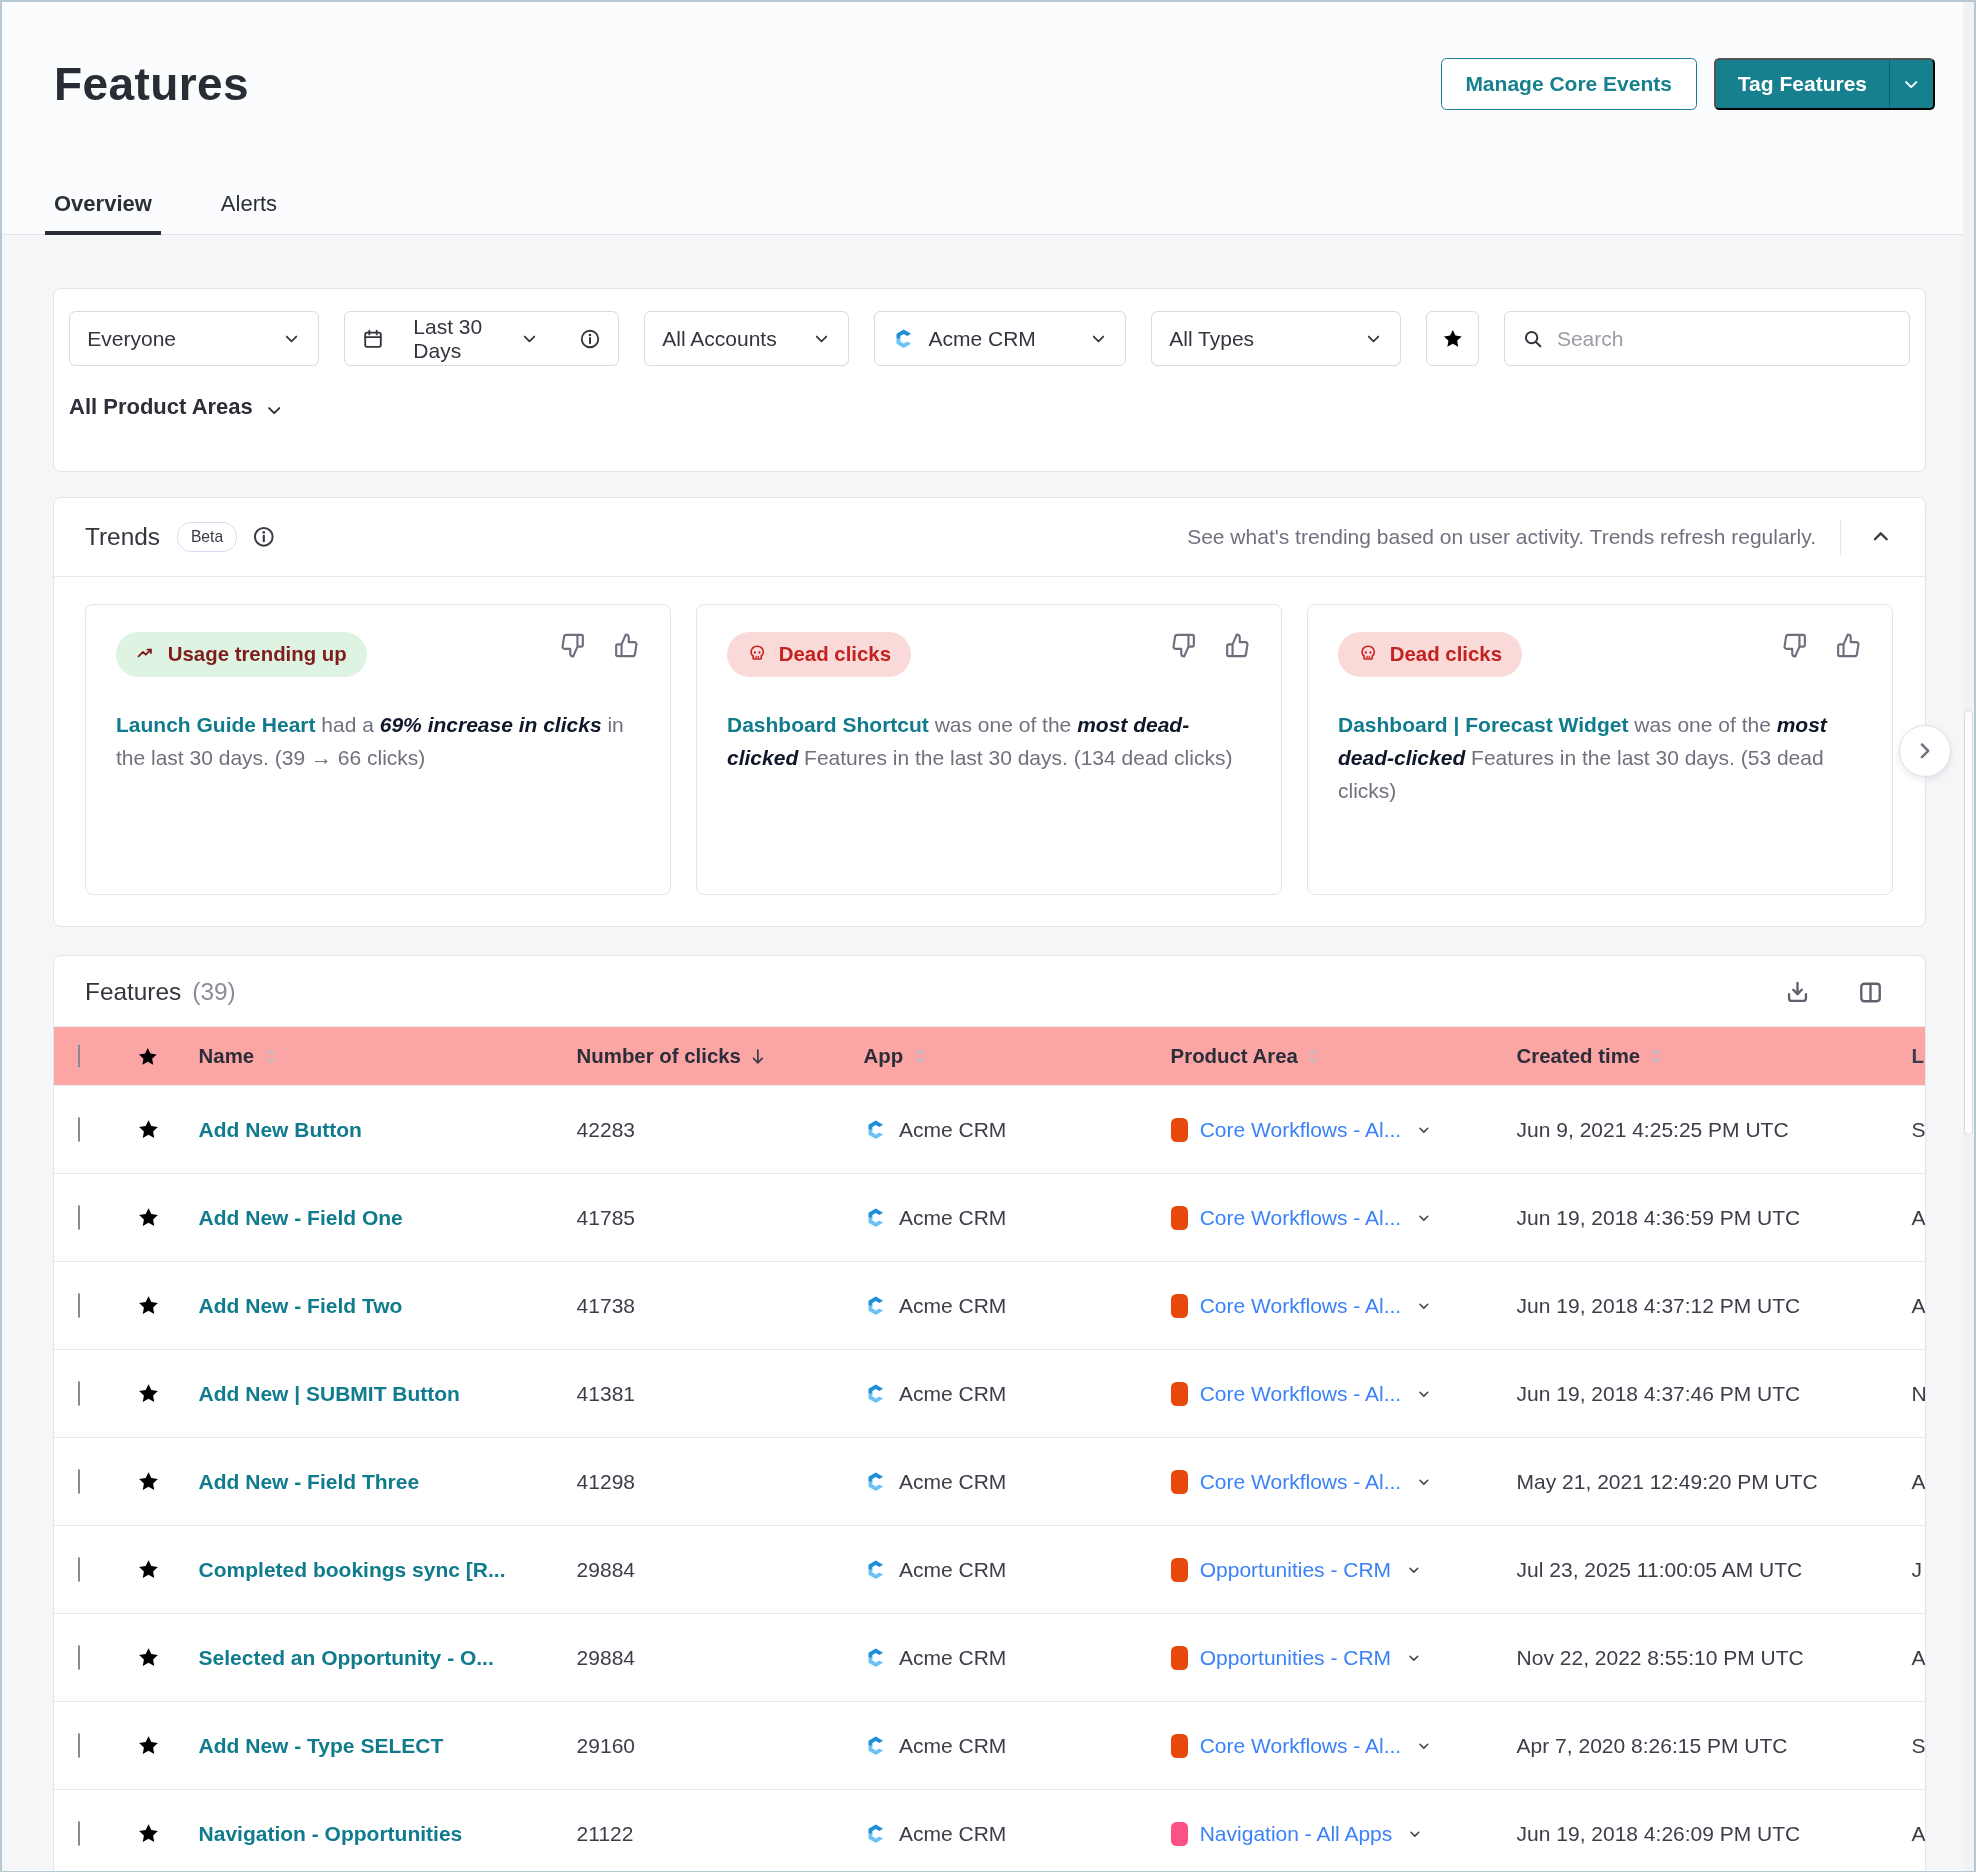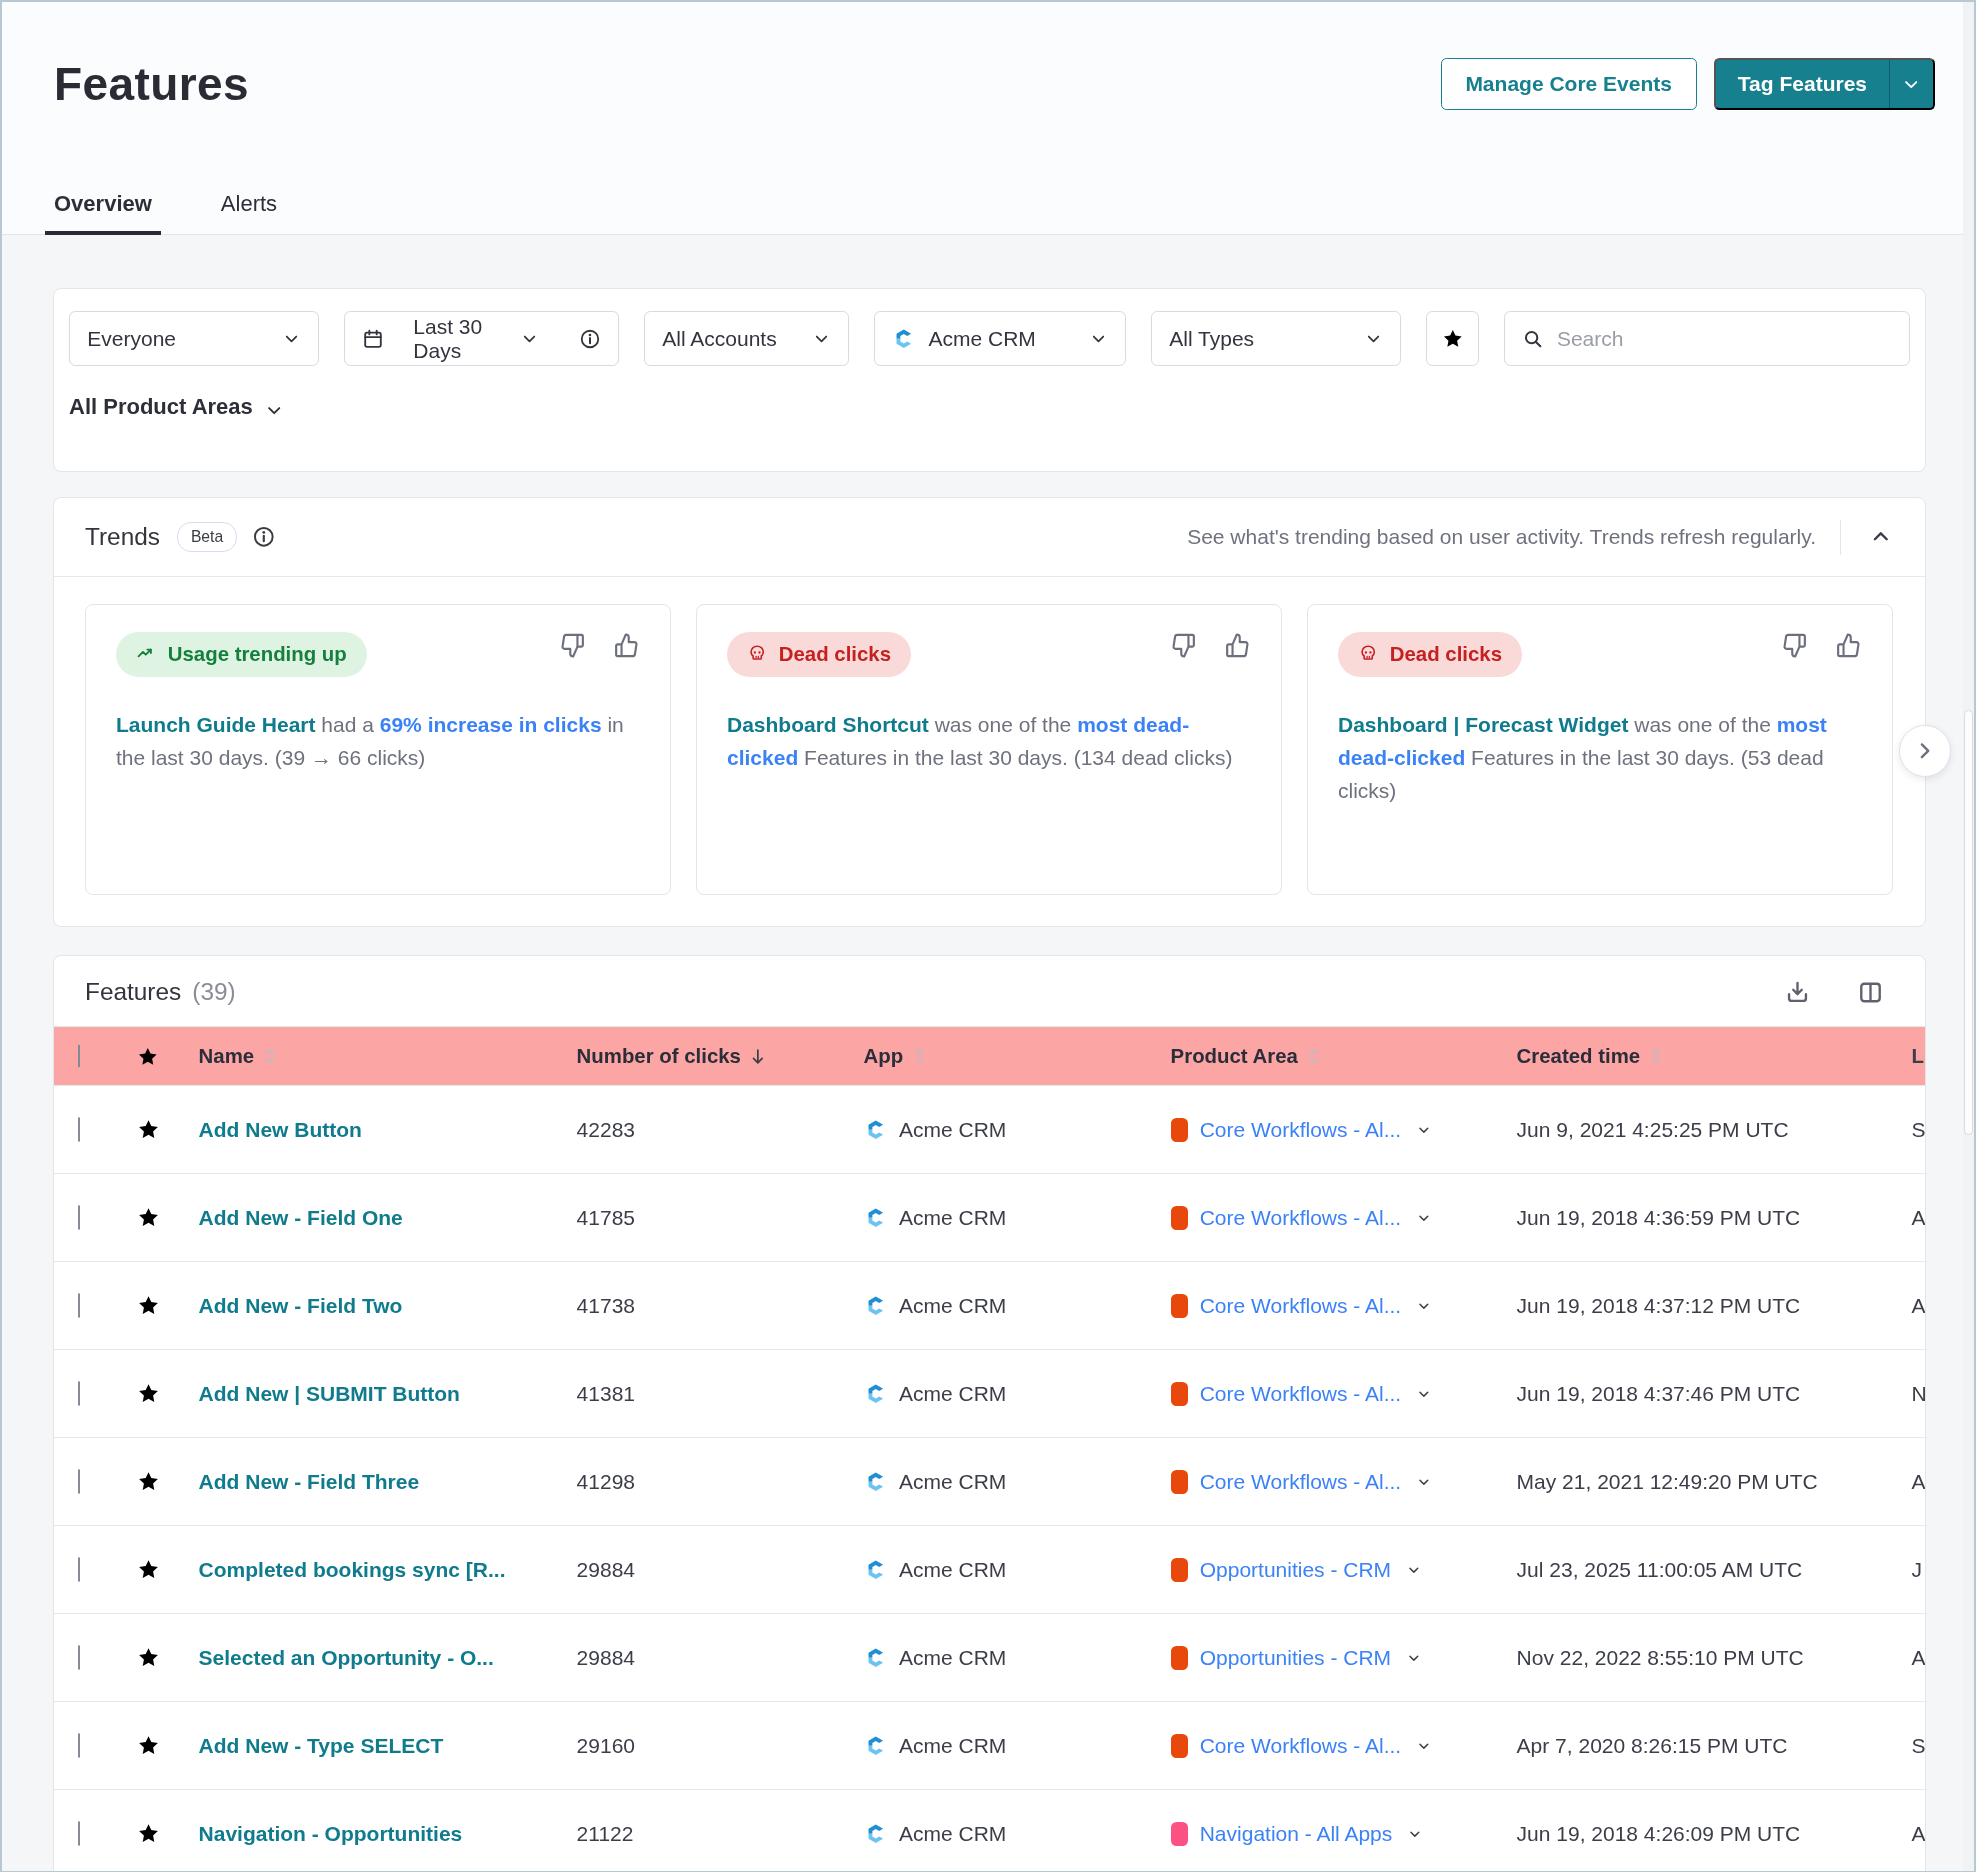--- a/index.html
+++ b/index.html
@@ -62,27 +62,27 @@
   .beta-badge { margin-left:17.3px; font-size:15.7px; color:#3a3c46; border:1.6px solid #d9dcf0; border-radius:14px; padding:4.7px 12.6px; }
   .trends-header .info { margin-left:15.7px; color:#3a3c46; display:flex; }
   .trends-desc { margin-left:auto; font-size:21px; color:#6f727e; }
   .collapse-wrap { display:flex; align-items:center; margin-left:23.6px; }
   .collapse-wrap .vline { width:0.8px; height:35px; background:#e3e5e9; margin-right:23.6px; }
   .collapse-btn { color:#3a3c46; cursor:pointer; display:flex; padding:4.7px; }
   .trend-cards { padding:27px 31px 31px; display:flex; gap:25px; }
   .trend-card { width:586px; height:291px; border:0.8px solid #e3e5e9; border-radius:7.9px; padding:27px 30px; }
   .trend-card-top { display:flex; align-items:flex-start; justify-content:space-between; margin-bottom:31px; }
   .trend-badge { display:flex; align-items:center; gap:11px; border-radius:27px; padding:11px 20.4px; font-size:20.4px; font-weight:700; }
-  .trend-badge.up { background:#def3e2; color:#15803d; }
+  .trend-badge.up { background:#def3e2; color:#7f1d1d; }
   .trend-badge.dead { background:#fad9d9; color:#c42121; }
   .thumbs { display:flex; gap:27px; color:#6d707c; }
   .thumb-btn { cursor:pointer; display:flex; }
   .trend-text { font-size:21px; line-height:33px; color:#6f727e; }
   .trend-link { color:#0f7b8c; font-weight:700; cursor:pointer; }
-  .trend-bold { color:#3b82f6; font-weight:700; }
+  .trend-bold { color:#0f172a; font-weight:700;font-style:italic; }
   .next-btn {
     position:absolute; right:-26px; top:227px; width:52px; height:52px; border-radius:50%;
     background:#fff; border:0.8px solid #e0e2e8; box-shadow:0 2.4px 7.9px rgba(40,44,60,.10);
     display:flex; align-items:center; justify-content:center; color:#6d707c; cursor:pointer;
   }
   
   .table-card { margin-top:28px; overflow:hidden; padding-bottom:1.6px; }
   .table-title-row { display:flex; align-items:center; padding:22px 41px 20.4px 31px; }
   .table-title { font-size:24.4px; color:#33343c; }
   .table-count { font-size:24.4px; color:#8a8d97; margin-left:11px; }

